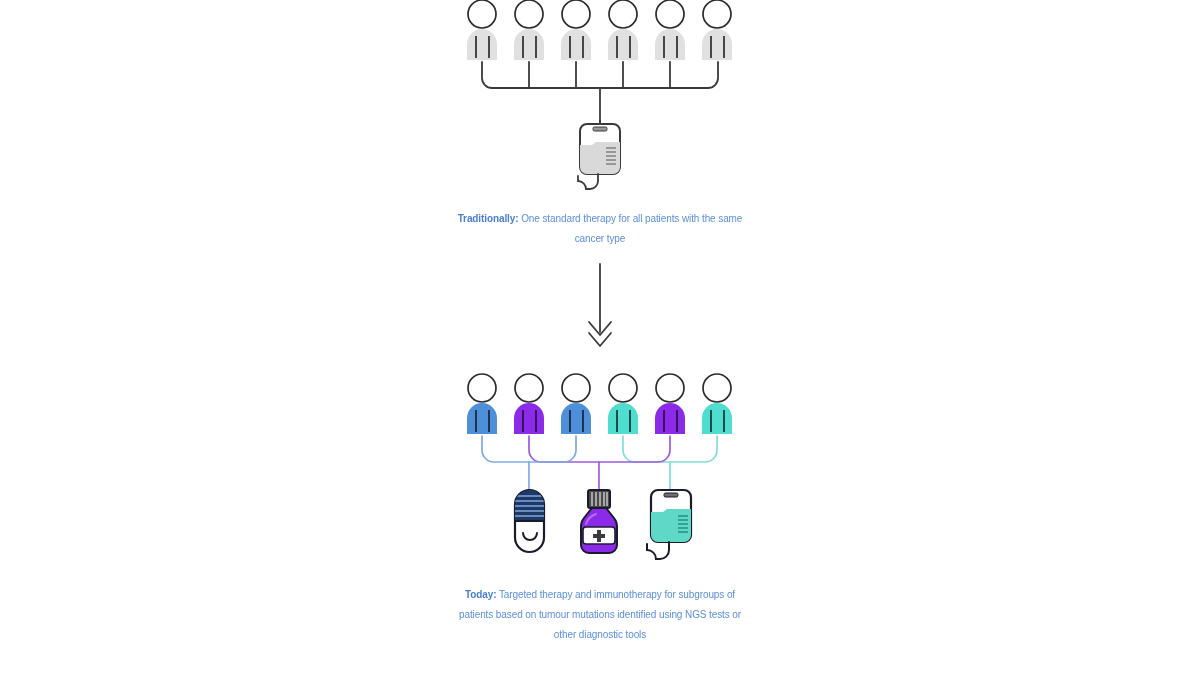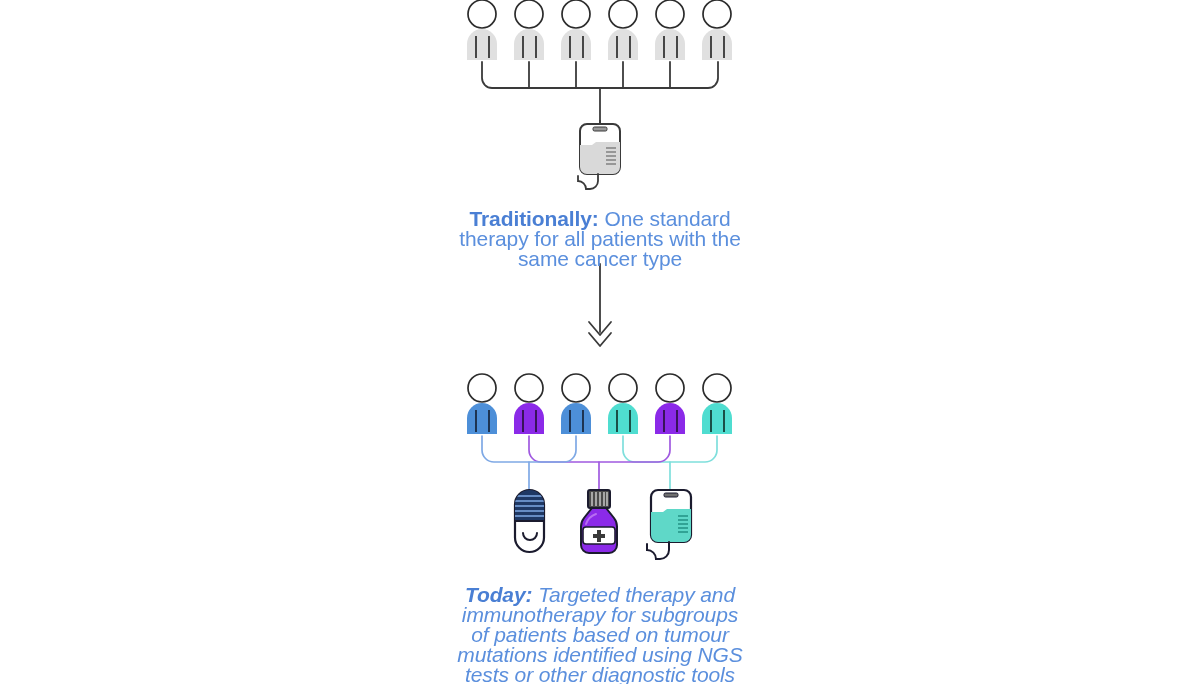--- a/index.html
+++ b/index.html
@@ -24,31 +24,31 @@
     display: block;
     width: 1200px;
     height: 684px;
   }
   .caption {
     position: absolute;
     left: 0;
     width: 1200px;
     text-align: center;
     font-family: "Liberation Sans", sans-serif;
-    font-size: 21px;
+    font-size: 10px;
     line-height: 20px;
     color: #5b8fdd;
     letter-spacing: -0.1px;
   }
   .caption .lead {
     font-weight: bold;
     color: #4a7fd4;
   }
   .caption-top { top: 209px; }
-  .caption-bottom { top: 585px; font-style: italic; }
+  .caption-bottom { top: 585px; }
   .cap-inner { display: inline-block; max-width: 290px; }
 </style>
 </head>
 <body>
 
 <div id="canvas-wrap">
 
   <svg class="diagram" viewBox="0 0 1200 684" xmlns="http://www.w3.org/2000/svg">
 
     <g>

